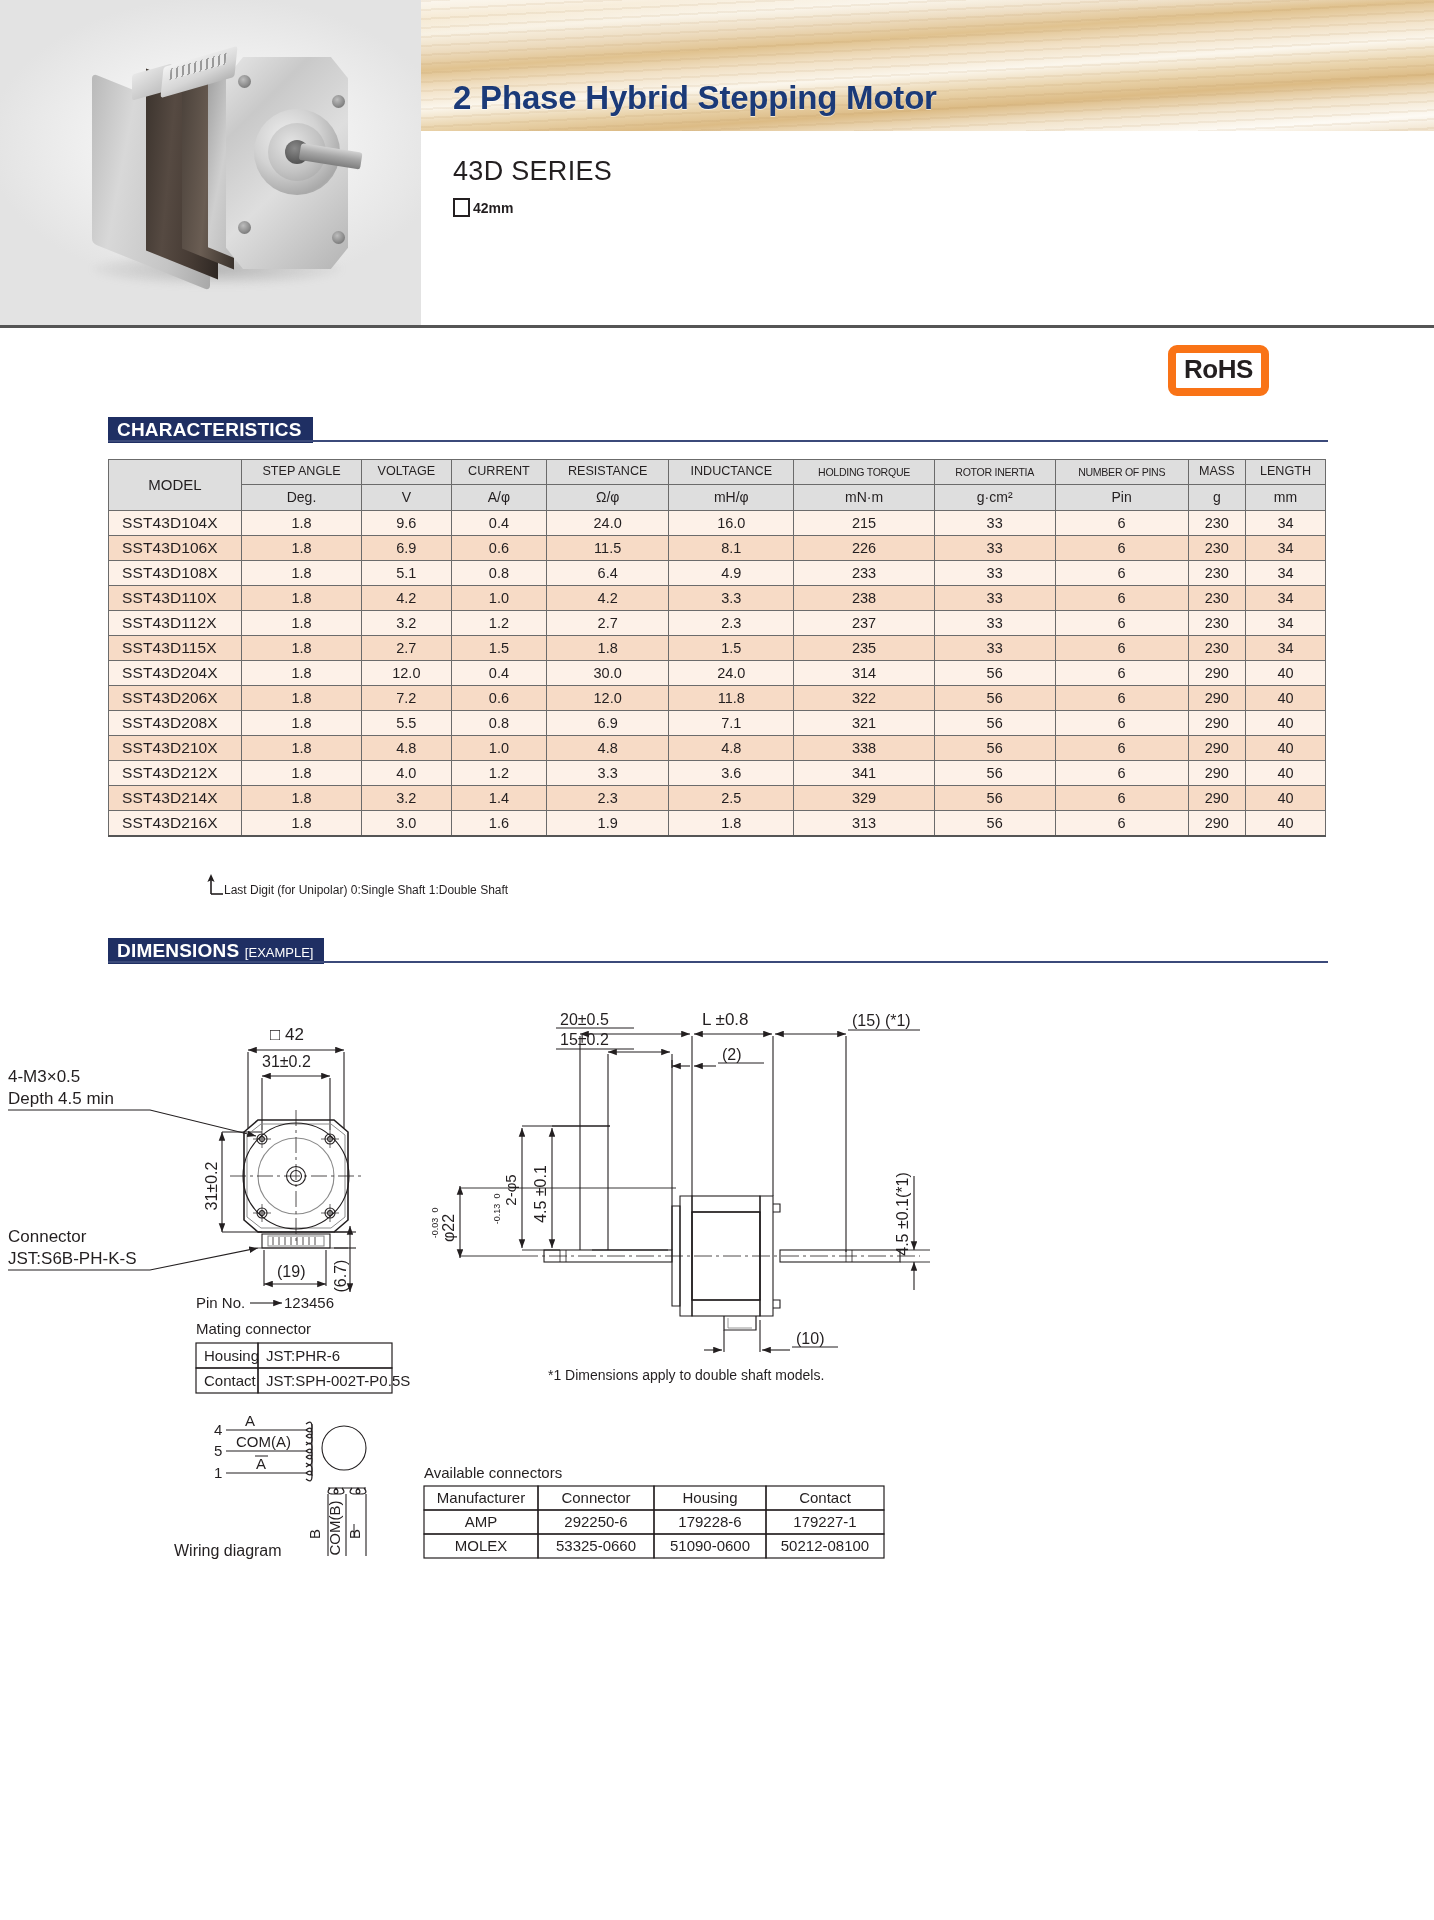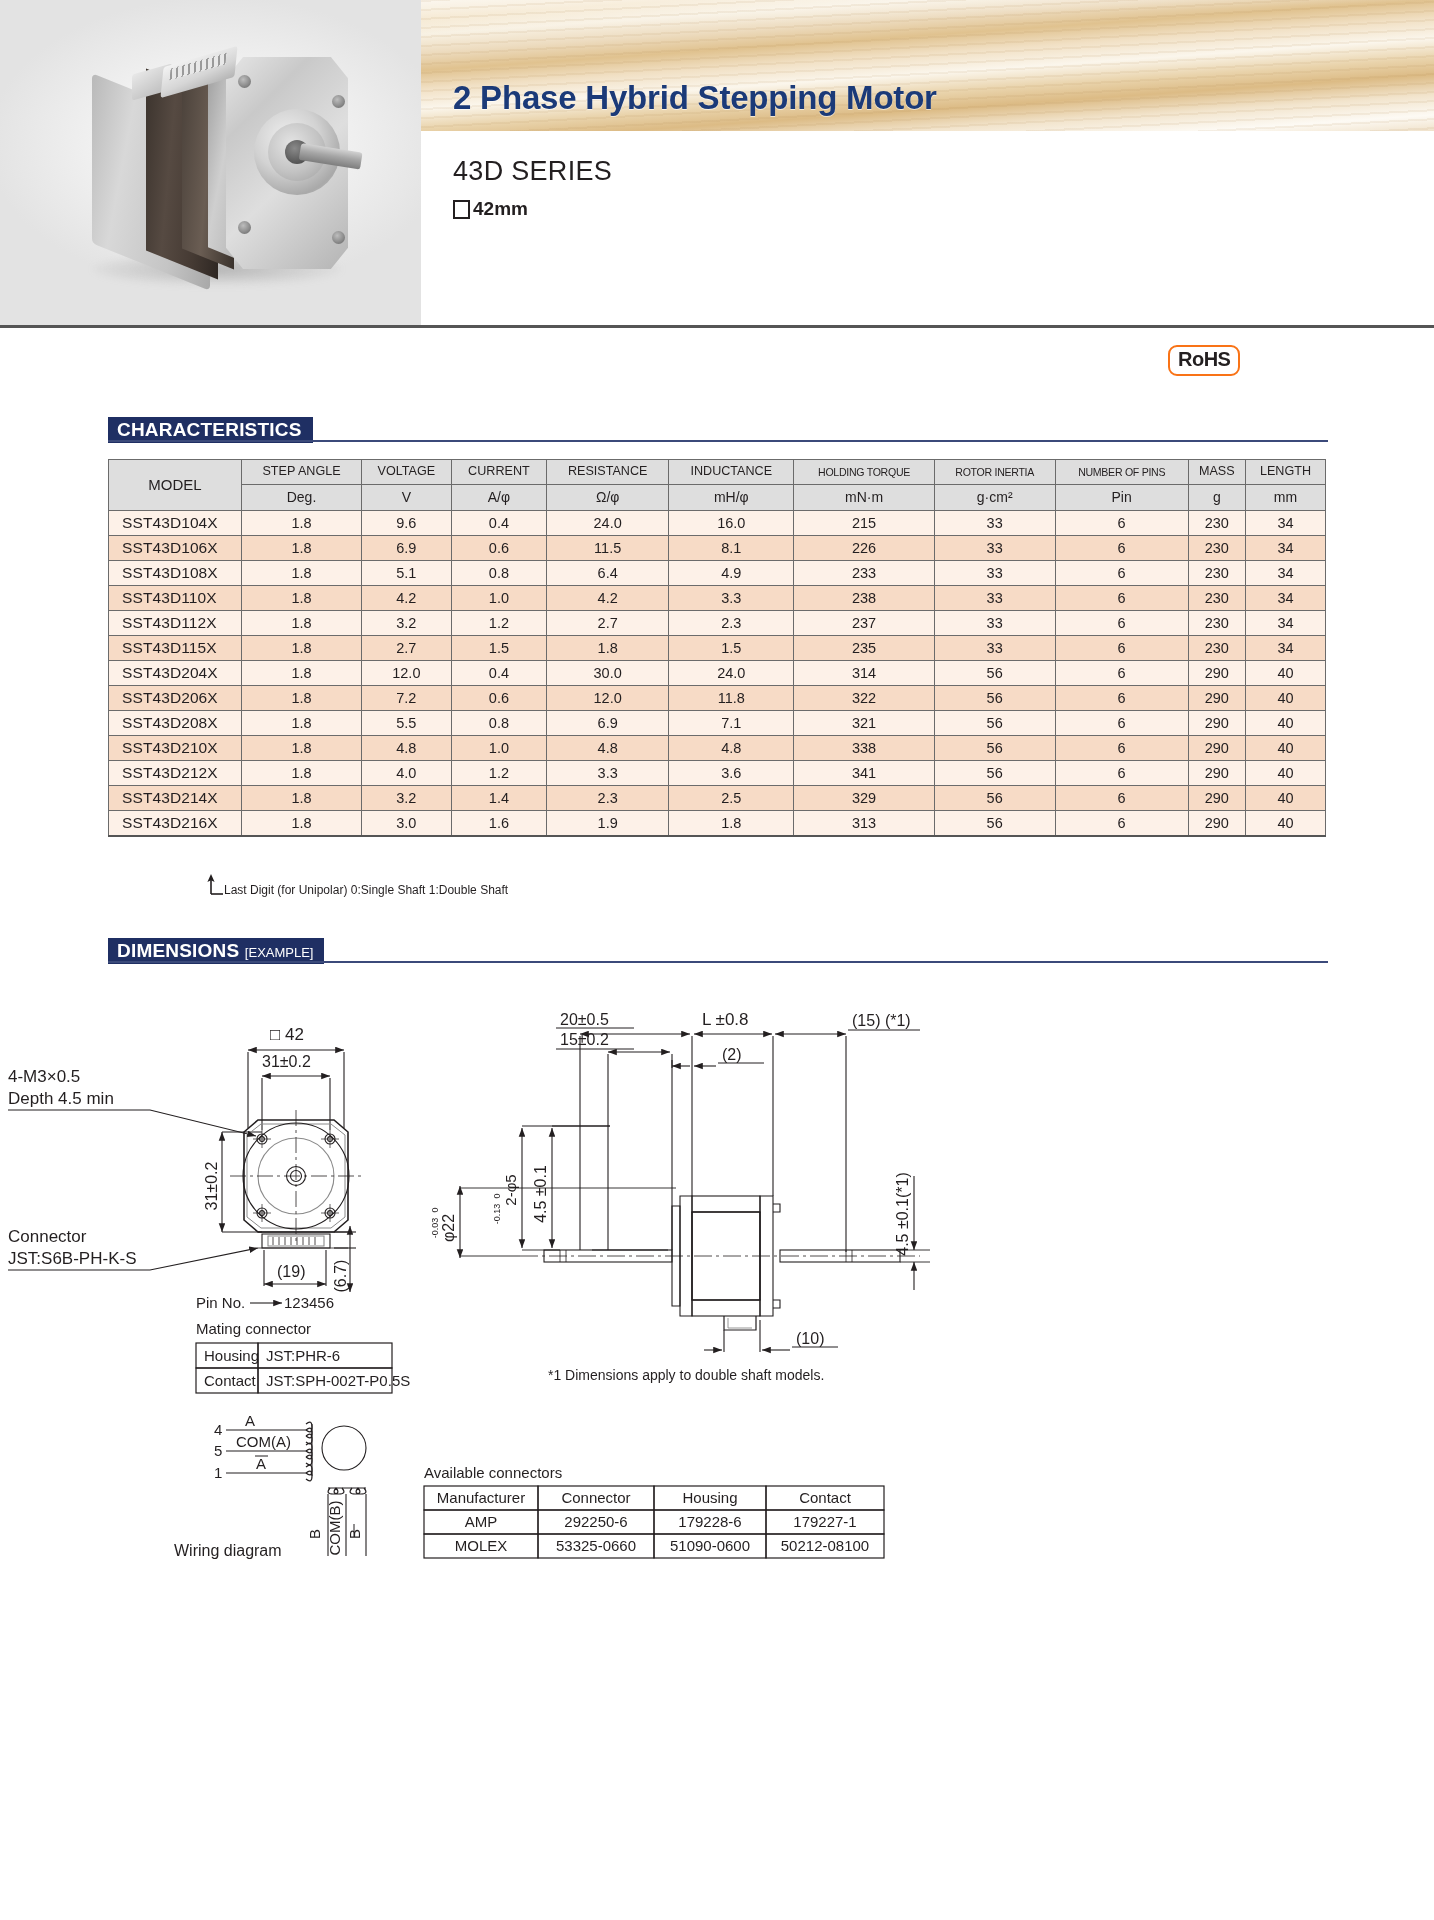--- a/index.html
+++ b/index.html
@@ -95,31 +95,31 @@
   .hero-band:after{
     content:"";position:absolute;inset:0;
     background:repeating-linear-gradient(177deg,rgba(173,133,78,.10) 0 2px,rgba(255,255,255,0) 2px 9px);
   }
   .hero-title{
     position:absolute;left:453px;top:79px;
     font-size:33px;font-weight:bold;color:#1b3a78;letter-spacing:-.2px;
     text-shadow:0 1px 0 rgba(255,255,255,.6);
   }
   .series{position:absolute;left:453px;top:156px;font-size:27px;font-weight:normal;color:#231f20;letter-spacing:.3px;}
-  .sizeline{position:absolute;left:453px;top:198px;font-size:19px;font-weight:bold;color:#231f20;display:flex;align-items:center;gap:3px;justify-content:space-between;}
+  .sizeline{position:absolute;left:453px;top:198px;font-size:14px;font-weight:bold;color:#231f20;display:flex;align-items:center;gap:3px;justify-content:space-between;}
   .sq-glyph{display:inline-block;width:13px;height:15px;border:2px solid #231f20;}
   .badges{position:absolute;left:455px;top:332px;display:flex;gap:14px;}
   .badge{
     border:3px solid #231f20;border-radius:11px;background:#fff;
     font-size:20px;font-weight:bold;color:#231f20;
     padding:6px 22px 8px;min-width:74px;text-align:center;line-height:1.15;
   }
   .rohs{
-    position:absolute;left:1168px;top:345px;border:2px solid #f97316;border-radius:9px;
-    font-size:20px;font-weight:bold;padding:1px 8px 3px;letter-spacing:-.5px;background:#fff;
+    position:absolute;left:1168px;top:345px;border:8px solid #f97316;border-radius:9px;
+    font-size:26px;font-weight:bold;padding:1px 8px 3px;letter-spacing:-.5px;background:#fff;
   }
   .hero-rule{position:absolute;left:0;top:325px;width:1434px;height:3px;background:#555;}
 
   
   .sec{position:absolute;height:26px;}
   .sec-tag{
     display:inline-block;background:#1f2f63;color:#fff;font-size:19px;font-weight:bold;
     padding:3px 11px 4px 9px;letter-spacing:.2px;line-height:1;vertical-align:middle;
   }
   .sec-tag .sub{font-size:13px;font-weight:normal;letter-spacing:0;}

